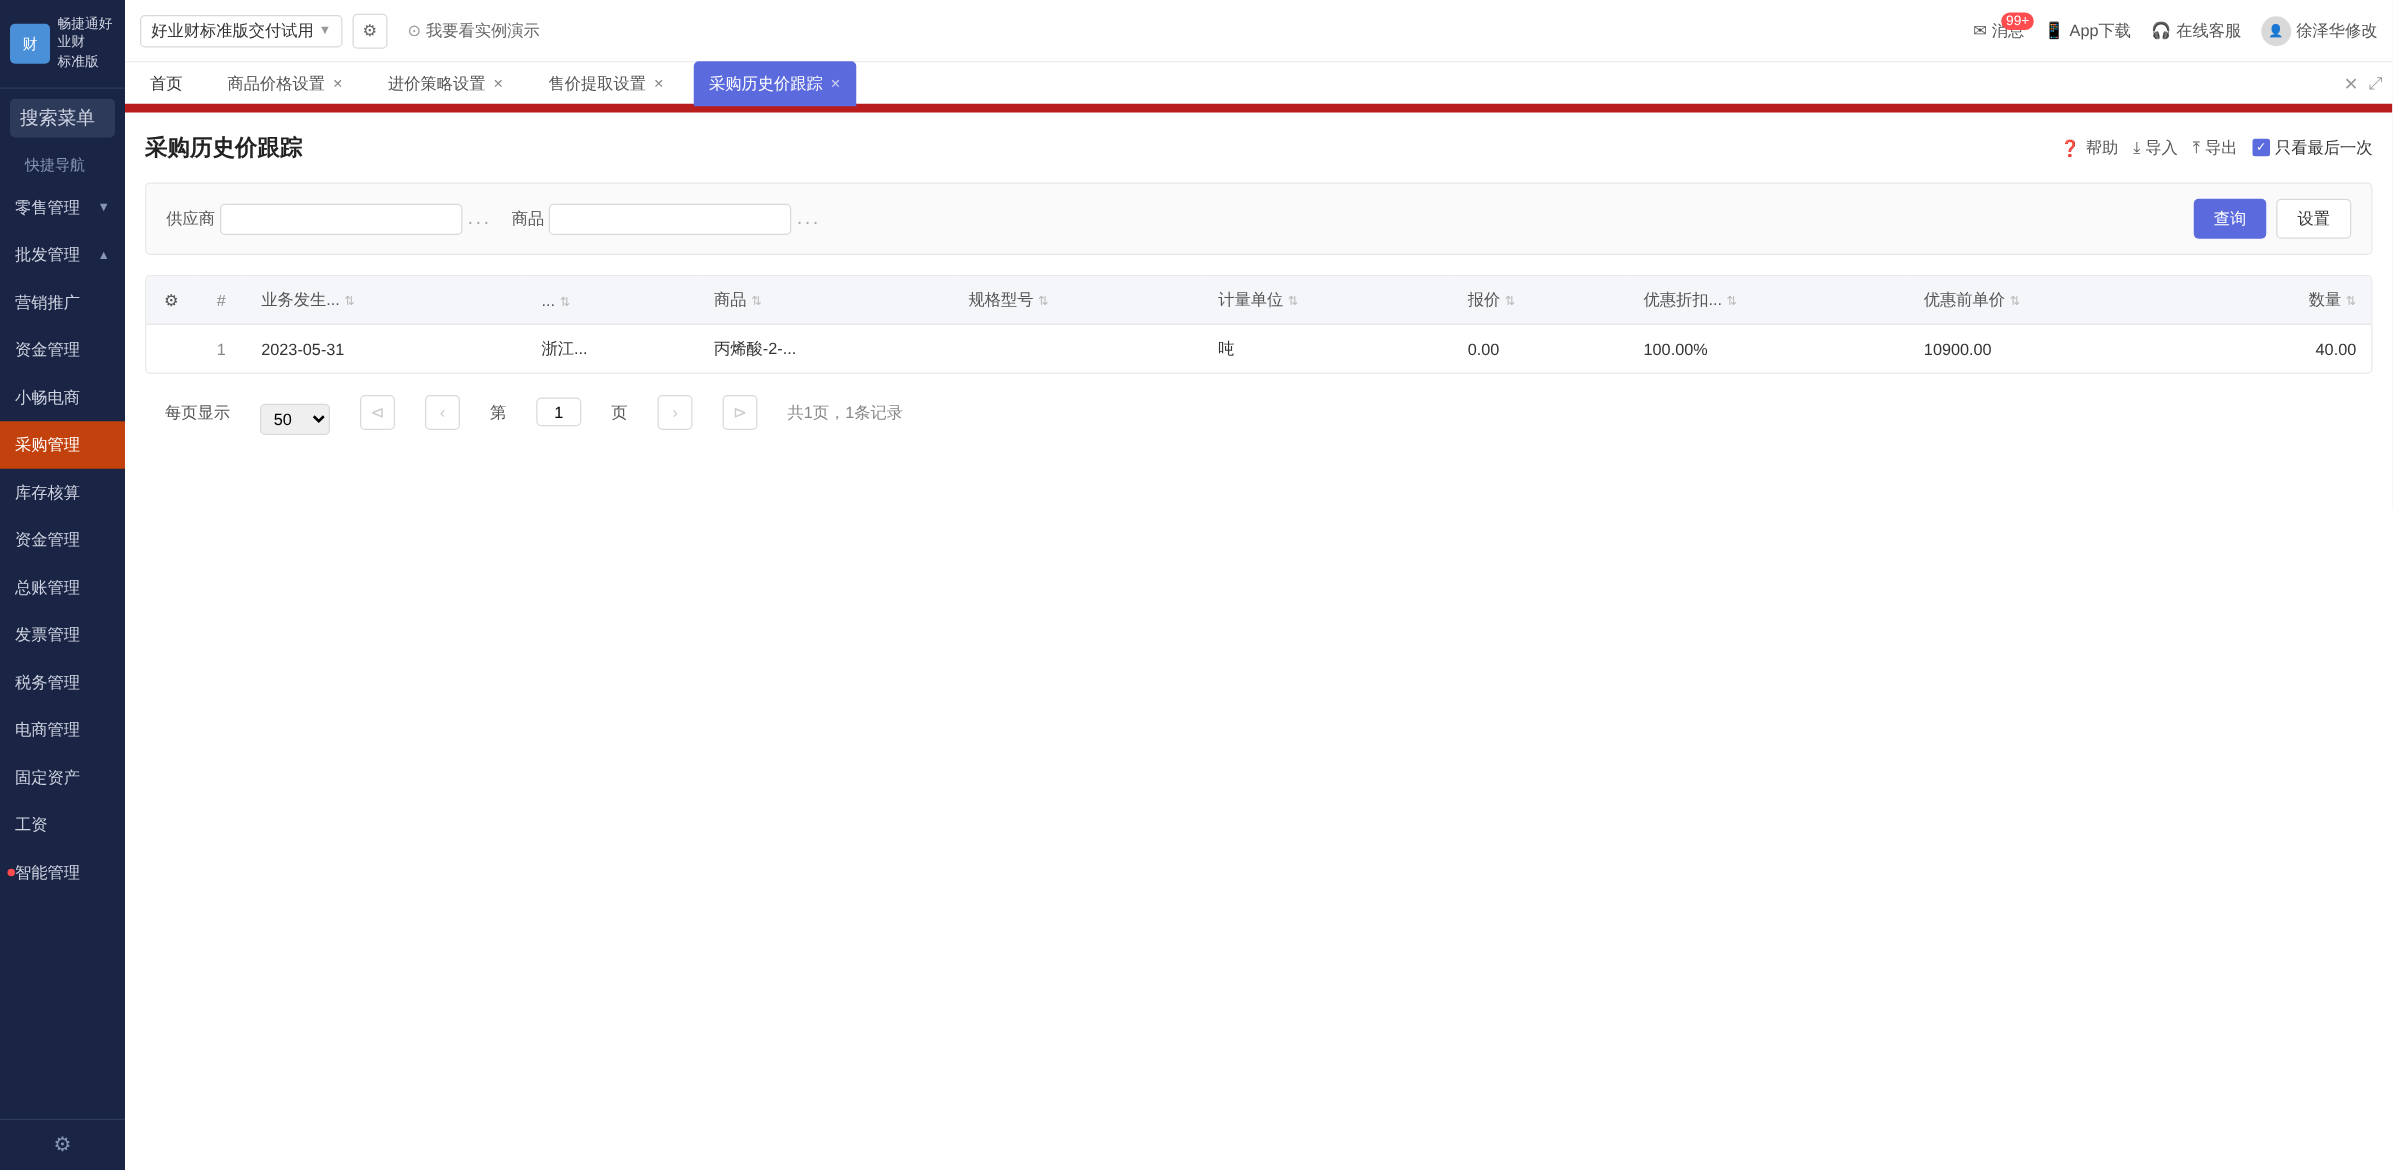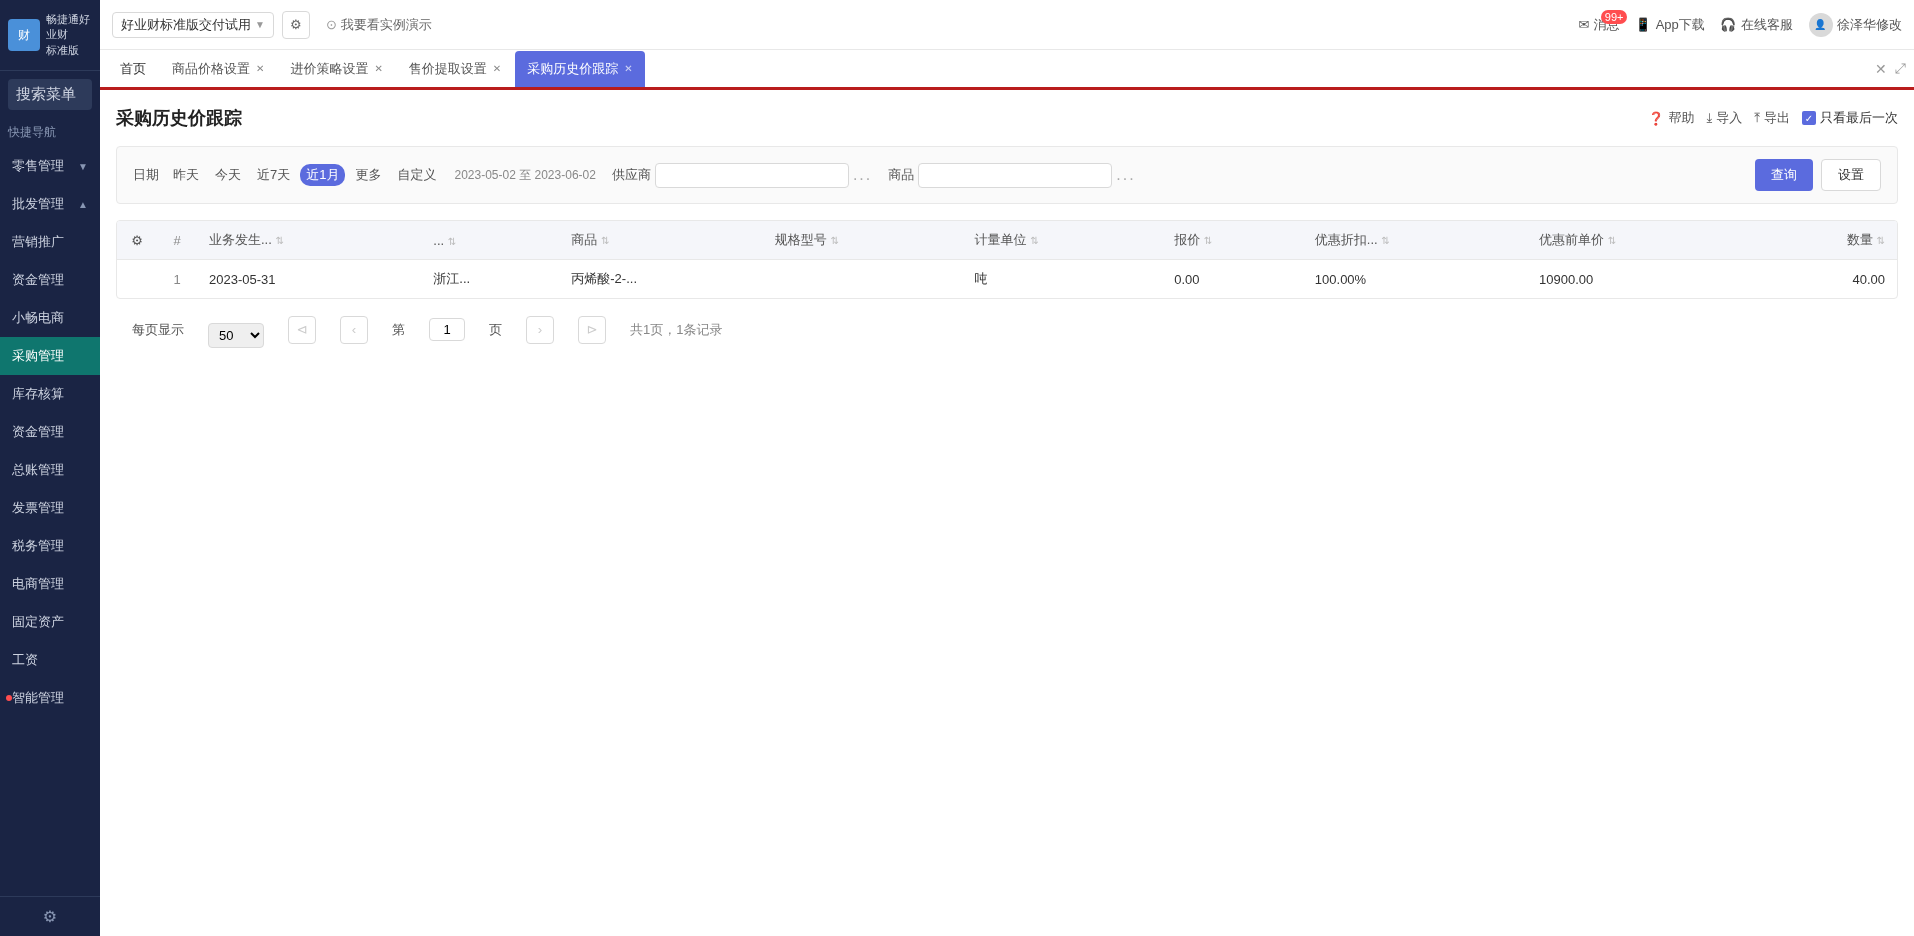--- a/index.html
+++ b/index.html
@@ -5,26 +5,26 @@
     * { box-sizing: border-box; margin: 0; padding: 0; }
     body { font-family: "Microsoft YaHei", "微软雅黑", Arial, sans-serif; font-size: 13px; background: #f0f2f5; color: #333; display: flex; height: 936px; overflow: hidden; }
 
     
     .sidebar { width: 100px; background: #1a2444; color: #fff; display: flex; flex-direction: column; flex-shrink: 0; height: 100%; overflow: hidden; }
     .sidebar-logo { padding: 12px 8px; background: #1a2444; border-bottom: 1px solid #2d3a5a; display: flex; align-items: center; gap: 6px; min-height: 56px; }
     .sidebar-logo-icon { width: 32px; height: 32px; background: #4a90d9; border-radius: 4px; display: flex; align-items: center; justify-content: center; font-size: 12px; color: #fff; flex-shrink: 0; }
     .sidebar-logo-text { font-size: 11px; color: #cdd3e0; line-height: 1.4; }
     .sidebar-search { padding: 8px; }
     .sidebar-search-btn { width: 100%; background: #2d3a5a; border: none; color: #aab; padding: 6px 8px; border-radius: 4px; cursor: pointer; font-size: 15px; color: #cdd3e0; text-align: left; }
-    .sidebar-quicknav { padding: 6px 8px; color: #8896b3; font-size: 12px; cursor: pointer; }
+    .sidebar-quicknav { padding: 6px 20px; color: #8896b3; font-size: 12px; cursor: pointer; }
     .sidebar-menu { flex: 1; overflow-y: auto; overflow-x: hidden; }
     .sidebar-menu::-webkit-scrollbar { width: 3px; }
     .sidebar-menu::-webkit-scrollbar-thumb { background: #3d4f70; }
     .sidebar-item { display: flex; align-items: center; justify-content: space-between; padding: 10px 12px; cursor: pointer; color: #cdd3e0; font-size: 13px; position: relative; }
-    .sidebar-item.active { background: #0f766e; color: #fff; }
+    .sidebar-item.active { background: #c2410c; color: #fff; }
     .sidebar-item-label { flex: 1; }
     .sidebar-item-arrow { font-size: 10px; color: #8896b3; }
     .sidebar-item.has-dot::before { content: ''; width: 6px; height: 6px; border-radius: 50%; background: #ff4d4f; position: absolute; left: 6px; top: 50%; transform: translateY(-50%); }
     .sidebar-bottom { padding: 10px; border-top: 1px solid #2d3a5a; }
     .sidebar-gear { text-align: center; color: #8896b3; font-size: 16px; cursor: pointer; }
 
     
     .main { flex: 1; display: flex; flex-direction: column; overflow: hidden; }
     .top-header { height: 50px; background: #fff; border-bottom: 1px solid #e8e8e8; display: flex; align-items: center; padding: 0 12px; gap: 8px; flex-shrink: 0; }
     .version-selector { display: flex; align-items: center; gap: 4px; border: 1px solid #d9d9d9; border-radius: 4px; padding: 3px 8px; cursor: pointer; font-size: 13px; color: #333; }
@@ -33,21 +33,21 @@
     .demo-btn { display: flex; align-items: center; gap: 4px; color: #666; cursor: pointer; font-size: 13px; margin-left: 8px; }
     .demo-btn::before { content: '⊙'; color: #999; }
     .header-right { margin-left: auto; display: flex; align-items: center; gap: 16px; }
     .header-msg { display: flex; align-items: center; gap: 4px; cursor: pointer; color: #555; font-size: 13px; position: relative; }
     .badge { background: #ff4d4f; color: #fff; font-size: 11px; border-radius: 10px; padding: 1px 4px; position: absolute; top: -6px; right: -8px; margin-left: 16px; }
     .header-app, .header-service { display: flex; align-items: center; gap: 4px; cursor: pointer; color: #555; font-size: 13px; }
     .header-user { display: flex; align-items: center; gap: 4px; cursor: pointer; color: #555; font-size: 13px; }
     .user-avatar { width: 24px; height: 24px; border-radius: 50%; background: #d9d9d9; display: flex; align-items: center; justify-content: center; font-size: 10px; }
 
     
-    .tab-bar { height: 40px; background: #fff; border-bottom: 3px solid #b91c1c; display: flex; align-items: center; padding: 0 8px; gap: 2px; flex-shrink: 0; position: relative; }
+    .tab-bar { height: 40px; background: #fff; border-bottom: 7px solid #b91c1c; display: flex; align-items: center; padding: 0 8px; gap: 12px; flex-shrink: 0; position: relative; }
     .tab { display: flex; align-items: center; padding: 0 12px; height: 36px; cursor: pointer; font-size: 13px; color: #555; border-radius: 4px 4px 0 0; white-space: nowrap; gap: 6px; }
     .tab.active { background: #5b6bde; color: #fff; }
     .tab.home { color: #333; }
     .tab-close { font-size: 10px; cursor: pointer; opacity: 0.7; }
     .tab-bar-right { margin-left: auto; display: flex; align-items: center; gap: 8px; }
     .tab-window-btn { cursor: pointer; color: #999; font-size: 14px; }
 
     
     .content { flex: 1; overflow: auto; background: #f5f6fa; }
     .page { background: #fff; margin: 0; padding: 16px; min-height: 100%; }
@@ -248,32 +248,20 @@
             <span>导出</span>
           </div>
           <div class="checkbox-row">
             <div class="checkbox-blue"></div>
             <span>只看最后一次</span>
           </div>
         </div>
       </div>
 
       <div class="filter-bar">
-        <div class="filter-group">
-          <span class="filter-label">日期</span>
-          <div class="date-options">
-            <span class="date-opt">昨天</span>
-            <span class="date-opt">今天</span>
-            <span class="date-opt">近7天</span>
-            <span class="date-opt active">近1月</span>
-            <span class="date-opt">更多</span>
-            <span class="date-opt">自定义</span>
-          </div>
-          <span class="date-range">2023-05-02 至 2023-06-02</span>
-        </div>
 
         <div class="filter-input-group">
           <span class="filter-label">供应商</span>
           <input class="filter-input" type="text" style="min-width: 140px;">
           <span class="filter-dots">...</span>
         </div>
 
         <div class="filter-input-group">
           <span class="filter-label">商品</span>
           <input class="filter-input" type="text" style="min-width: 140px;">

